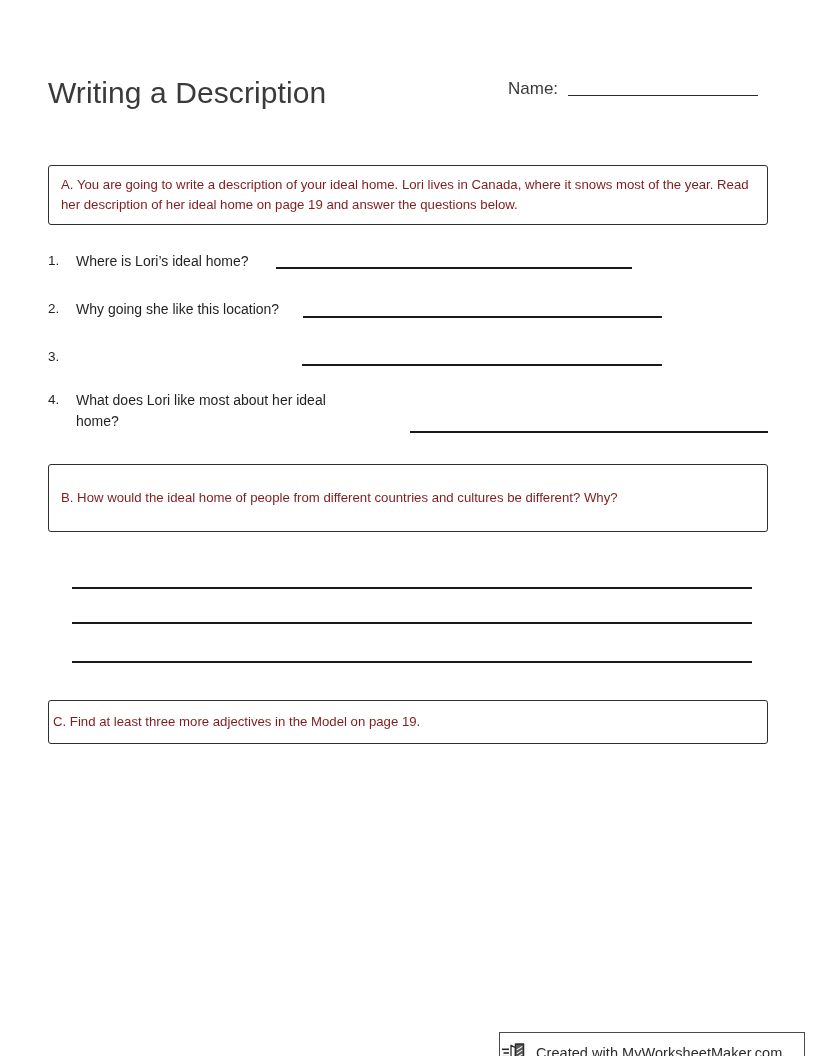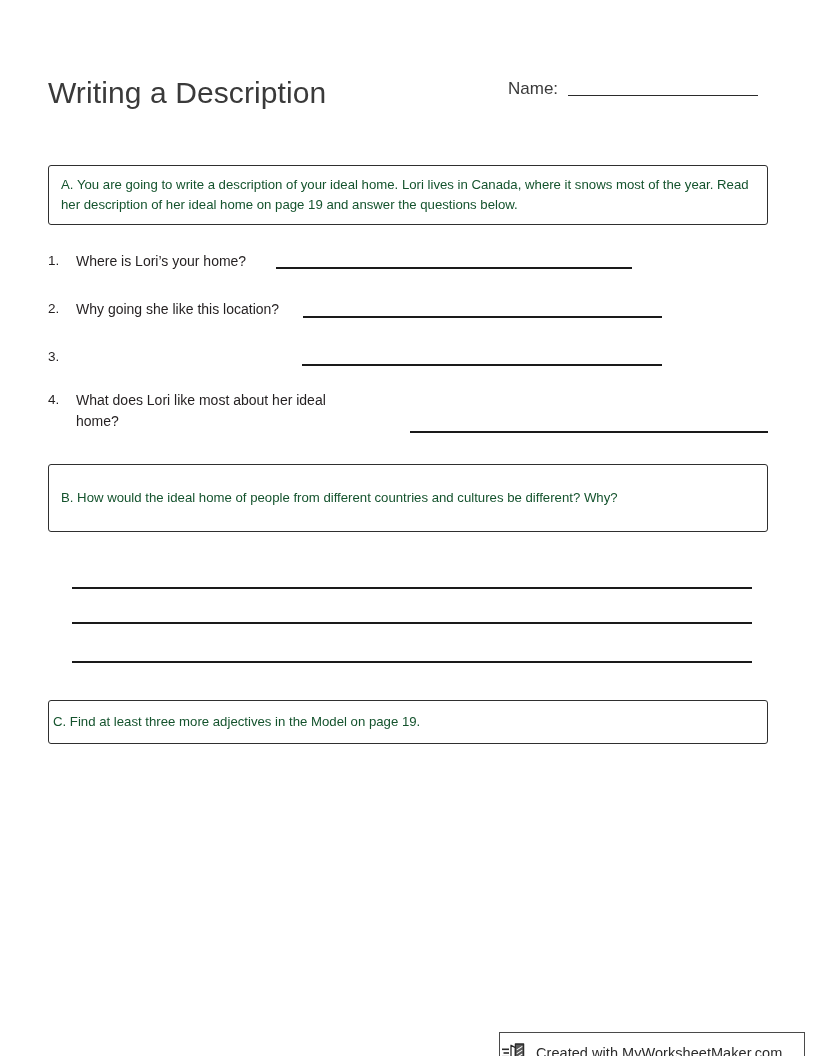--- a/index.html
+++ b/index.html
@@ -61,21 +61,21 @@
     position: absolute;
     left: 48px;
     width: 720px;
     box-sizing: border-box;
     border: 1.2px solid #2f2f2f;
     border-radius: 3px;
     background: #ffffff;
     padding: 9px 12px 10px 12px;
     font-size: 13.2px;
     line-height: 1.48;
-    color: #14532d;
+    color: #7f1d1d;
   }
   #box-a { top: 137px; }
   #box-b { top: 436px; padding: 23px 12px; }
   #box-c { top: 672px; padding: 11px 4px; }
 
   
   .question {
     position: absolute;
     left: 48px;
     width: 730px;
@@ -161,21 +161,21 @@
 
   <div class="name-block">
     <span class="name-label">Name:</span>
     <span class="name-rule"></span>
   </div>
 
   <div class="box" id="box-a">A. You are going to write a description of your ideal home. Lori lives in Canada, where it snows most of the year. Read her description of her ideal home on page 19 and answer the questions below.</div>
 
   <div class="question" id="q1">
     <span class="q-num">1.</span>
-    <span class="q-text">Where is Lori’s your home?</span>
+    <span class="q-text">Where is Lori’s ideal home?</span>
   </div>
   <div class="answer-rule" id="rule-q1"></div>
 
   <div class="question" id="q2">
     <span class="q-num">2.</span>
     <span class="q-text">Why going she like this location?</span>
   </div>
   <div class="answer-rule" id="rule-q2"></div>
 
   <div class="question" id="q3">

